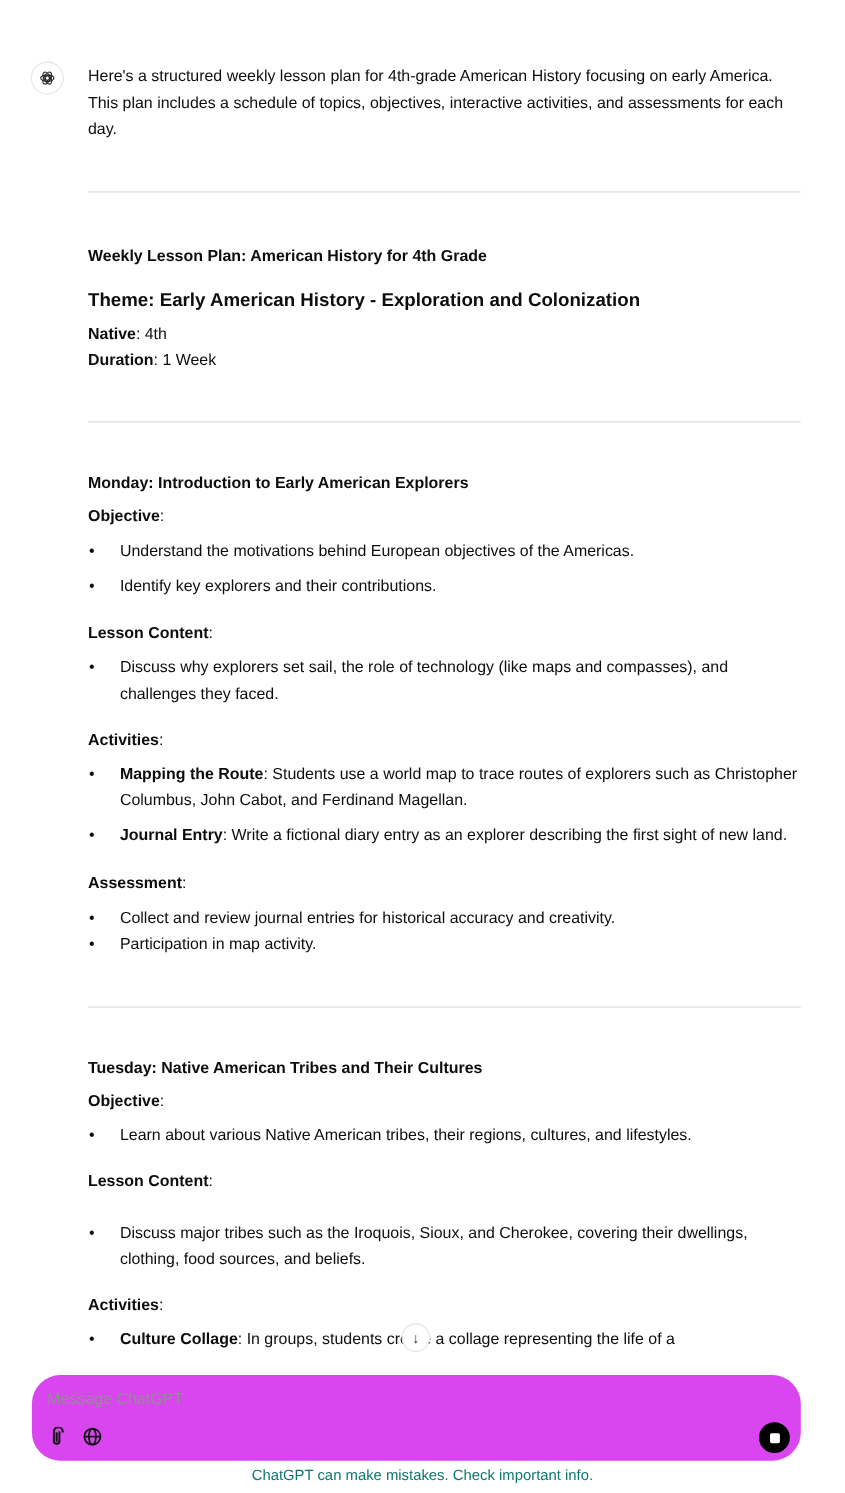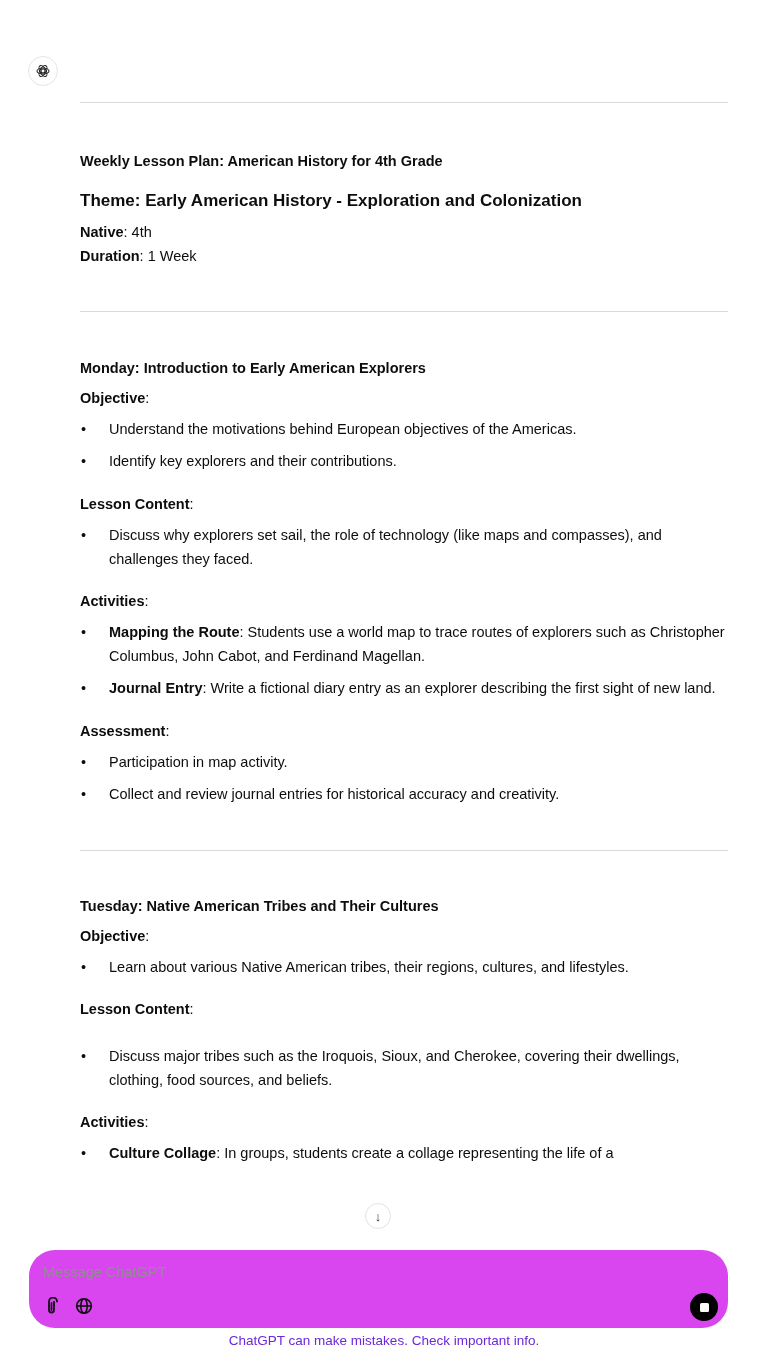--- a/index.html
+++ b/index.html
@@ -31,35 +31,36 @@
     background: #d946ef; border-radius: 26px;
   }
   .composer input {
     position: absolute; left: 14px; top: 10px; width: 600px; height: 24px; border: 0; background: transparent;
     font-family: "Liberation Sans", sans-serif; font-size: 14.5px; color: #0d0d0d; outline: none; padding: 0;
   }
   .composer input::placeholder { color: #8f8f8f; }
   .icon-btn { position: absolute; top: 45px; width: 22px; height: 22px; display: flex; align-items: center; justify-content: center; }
   .stop-btn { position: absolute; left: 661px; top: 43px; width: 28px; height: 28px; background: #000; border-radius: 50%; display: flex; align-items: center; justify-content: center; }
   .stop-btn span { width: 9px; height: 9px; background: #fff; border-radius: 1.5px; }
-  .disclaimer { position: absolute; left: 0; width: 768px; top: 1333px; text-align: center; font-size: 13.5px; color: #6d28d9; }
+  .disclaimer { position: absolute; left: 0; width: 768px; top: 1333px; text-align: center; font-size: 13.5px; color: #0f766e; }
 </style>
 </head>
 <body>
 
 <div class="avatar">
   <svg width="16" height="16" viewBox="0 0 24 24" fill="none" stroke="#222" stroke-width="1.6">
     <circle cx="12" cy="12" r="3"></circle>
     <ellipse cx="12" cy="12" rx="9" ry="4.5"></ellipse>
     <ellipse cx="12" cy="12" rx="9" ry="4.5" transform="rotate(60 12 12)"></ellipse>
     <ellipse cx="12" cy="12" rx="9" ry="4.5" transform="rotate(120 12 12)"></ellipse>
   </svg>
 </div>
 
 <div class="content">
+  <p>Here's a structured weekly lesson plan for 4th-grade American History focusing on early America. This plan includes a schedule of topics, objectives, interactive activities, and assessments for each day.</p>
 
   <div style="height:44px"></div>
   <hr class="hr">
   <div style="height:44px"></div>
 
   <p class="h4" style="margin-top:2px">Weekly Lesson Plan: American History for 4th Grade</p>
   <p class="h3" style="margin-top:16px">Theme: Early American History - Exploration and Colonization</p>
   <p class="label" style="margin-top:7px">
     <b>Native</b><span>: 4th</span>
   </p>
@@ -82,22 +83,22 @@
     <ul style="margin-top:7px">
       <li>Discuss why explorers set sail, the role of technology (like maps and compasses), and challenges they faced.</li>
     </ul>
     <p class="label" style="margin-top:18px"><b>Activities</b><span>:</span></p>
     <ul style="margin-top:7px">
       <li><b>Mapping the Route</b><span>: Students use a world map to trace routes of explorers such as Christopher Columbus, John Cabot, and Ferdinand Magellan.</span></li>
       <li style="margin-top:8px"><b>Journal Entry</b><span>: Write a fictional diary entry as an explorer describing the first sight of new land.</span></li>
     </ul>
     <p class="label" style="margin-top:19px"><b>Assessment</b><span>:</span></p>
     <ul style="margin-top:7px">
+      <li style="margin-top:8px">Collect and review journal entries for historical accuracy and creativity.</li>
       <li>Participation in map activity.</li>
-      <li style="margin-top:8px">Collect and review journal entries for historical accuracy and creativity.</li>
     </ul>
   </section>
 
   <div style="height:44px"></div>
   <hr class="hr">
   <div style="height:43px"></div>
 
   <section>
     <p class="h4">Tuesday: Native American Tribes and Their Cultures</p>
     <p class="label" style="margin-top:6px"><b>Objective</b><span>:</span></p>

